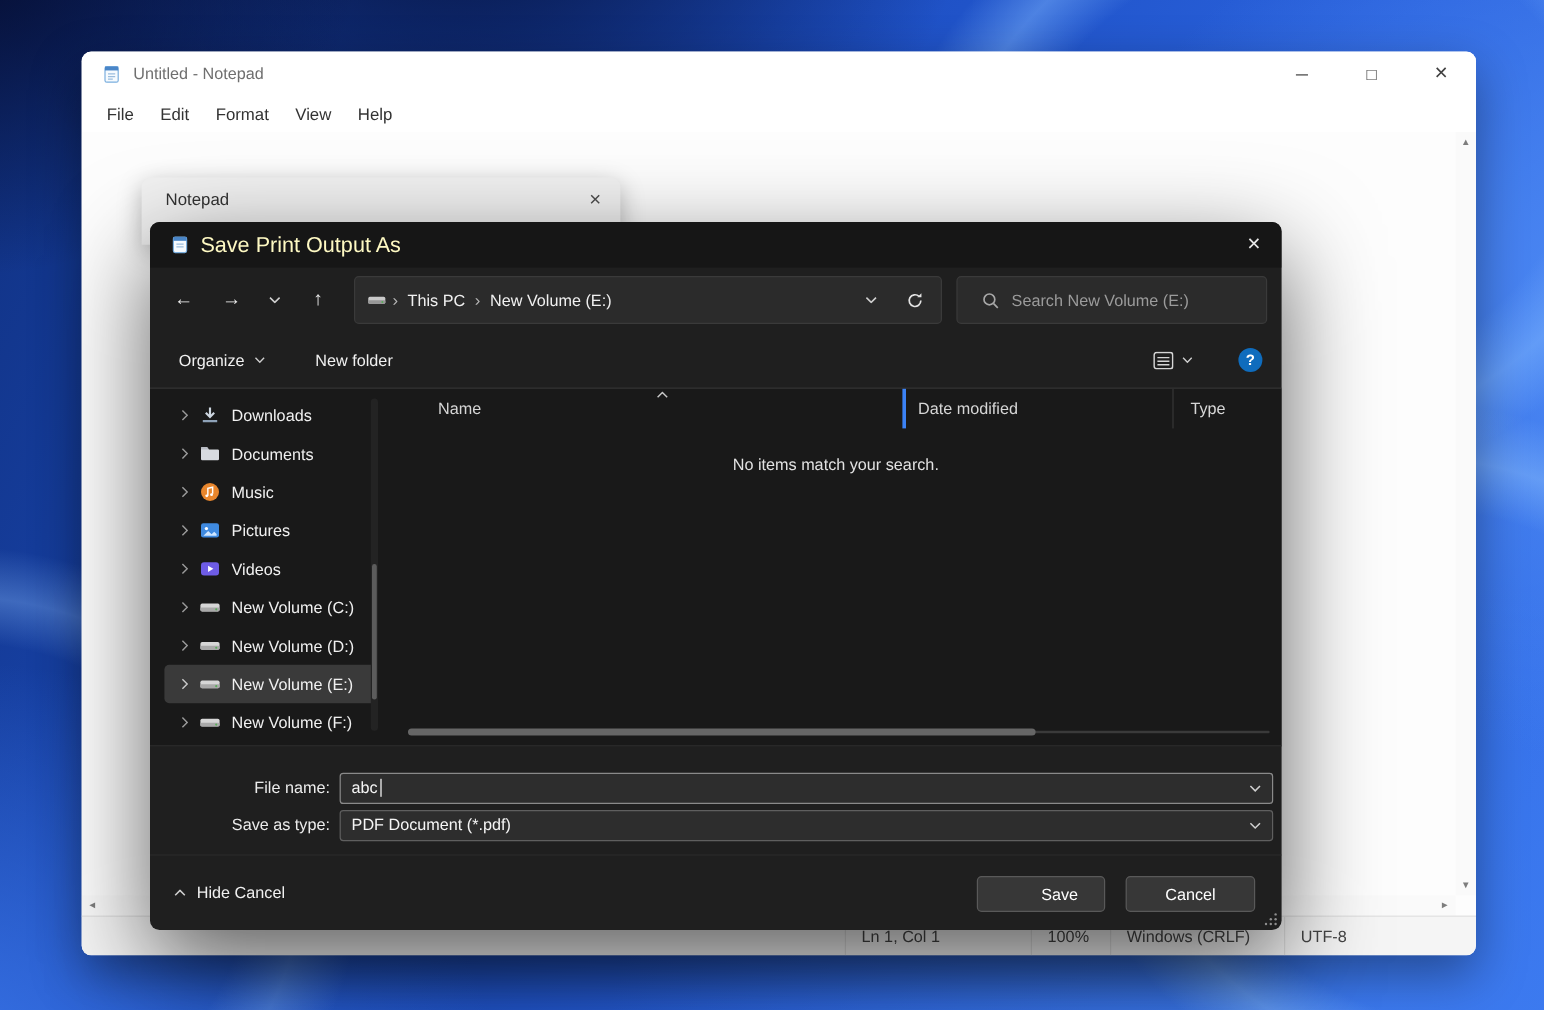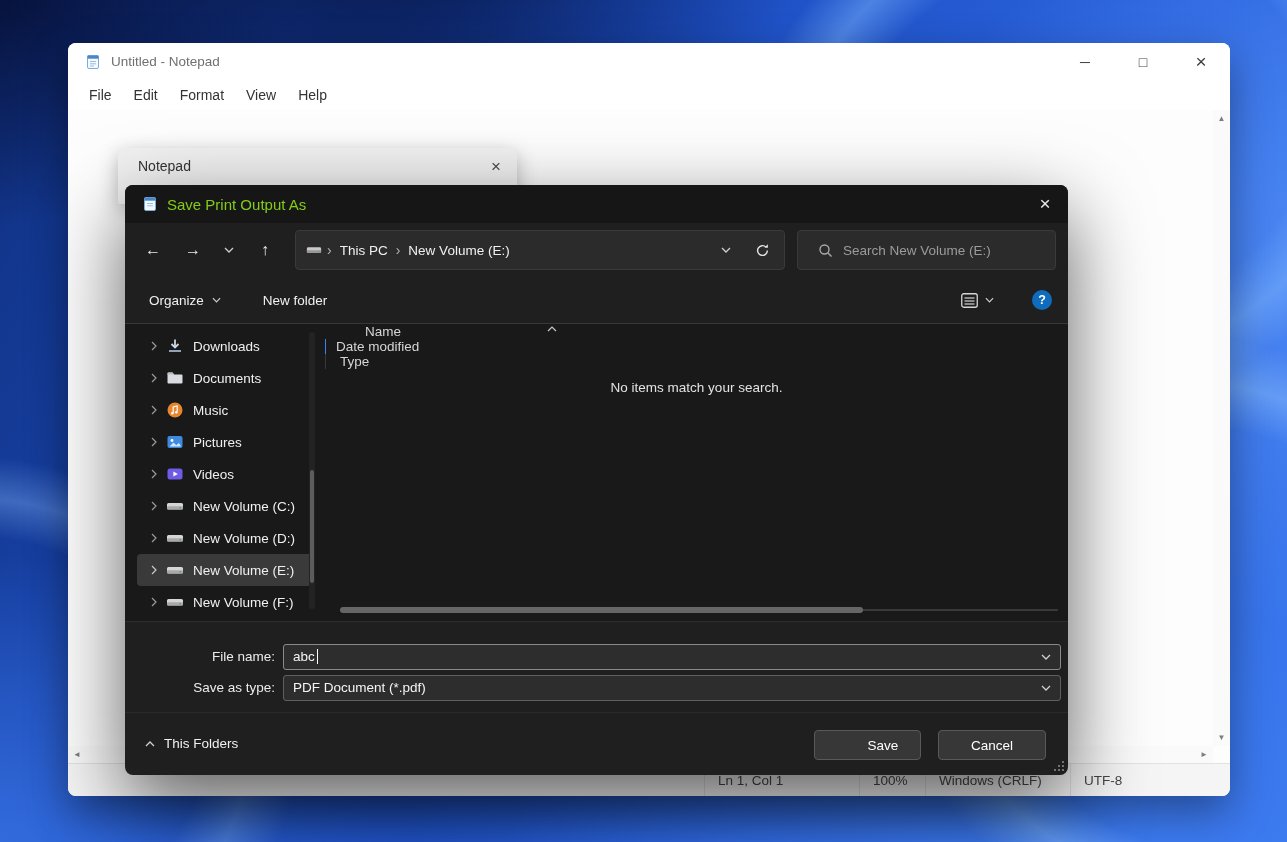--- a/index.html
+++ b/index.html
@@ -50,21 +50,21 @@
   .print-dialog{position:absolute;left:118px;top:148px;width:399px;height:56px;background:#f1f1f1;
     border-radius:8px 8px 0 0;box-shadow:0 6px 20px rgba(0,0,0,.28);
     display:flex;align-items:flex-start;padding:10px 16px 0 20px;font-size:14px;color:#333;}
   .pd-close{margin-left:auto;color:#4c4c4c;font-size:17px;line-height:1;}
 
   
   .save-dialog{position:absolute;left:125px;top:185px;width:943px;height:590px;background:#1f1f1f;
     border-radius:8px;box-shadow:0 28px 80px rgba(0,0,0,.62);color:#fff;font-size:13.5px;overflow:hidden;}
   .sd-titlebar{height:38px;display:flex;align-items:center;background:#161616;}
   .sd-title-icon{margin-left:17px;display:flex;}
-  .sd-title{margin-left:9px;font-size:15px;color:#84cc16;}
+  .sd-title{margin-left:9px;font-size:18px;color:#fef9c3;}
   .sd-close{margin-left:auto;width:46px;height:38px;display:flex;align-items:center;justify-content:center;
     font-size:19px;color:#eaeaea;}
   .sd-toolbar{height:54px;display:flex;align-items:center;padding:0 12px 0 8px;}
   .tb-btn{width:40px;height:36px;display:flex;align-items:center;justify-content:center;color:#eaeaea;
     font-size:16px;border-radius:4px;}
   .tb-btn.small{width:32px;}
   .addressbar{width:490px;height:40px;margin-left:10px;background:#2b2b2b;border:1px solid #3a3a3a;
     border-radius:4px;display:flex;align-items:center;padding:0 4px 0 10px;}
   .ab-ico{display:flex;margin-right:4px;}
   .crumb{padding:0 7px;color:#f0f0f0;white-space:nowrap;}
@@ -91,24 +91,24 @@
   .nav-item{height:32px;display:flex;align-items:center;padding-left:14px;margin:0 10px 0 12px;border-radius:4px;
     color:#f0f0f0;white-space:nowrap;overflow:hidden;}
   .nav-item.selected{background:#3a3a3a;}
   .nav-chev{display:flex;margin-right:9px;flex:0 0 auto;}
   .nav-ico{width:18px;height:18px;margin-right:9px;display:flex;flex:0 0 auto;}
   .nav-label{overflow:hidden;text-overflow:clip;}
   .nav-scroll-track{position:absolute;left:184px;top:8px;bottom:12px;width:6px;border-radius:3px;background:#232323;}
   .nav-scroll-thumb{position:absolute;left:1px;top:138px;width:4px;height:113px;border-radius:2px;background:#5c5c5c;}
 
   .sd-list{flex:1;position:relative;}
-  .list-headers{height:33px;display:flex;align-items:stretch;color:#d6d6d6;position:relative;flex-direction:column;}
+  .list-headers{height:33px;display:flex;align-items:stretch;color:#d6d6d6;position:relative;}
   .colh{display:flex;align-items:center;}
   .col-name{width:427px;padding-left:40px;}
-  .col-date{width:225px;padding-left:10px;border-left:1px solid #3b82f6;}
+  .col-date{width:225px;padding-left:10px;border-left:3px solid #3b82f6;}
   .col-type{flex:1;padding-left:14px;border-left:1px solid #383838;}
   .sort-caret{position:absolute;left:222px;top:2px;display:flex;}
   .empty-msg{position:absolute;top:56px;left:0;right:0;text-align:center;color:#e2e2e2;}
   .list-hscroll{position:absolute;left:15px;right:10px;bottom:8px;height:6px;}
   .lh-track{position:absolute;left:0;right:0;top:2px;height:2px;background:#3a3a3a;border-radius:1px;}
   .lh-thumb{position:absolute;left:0;top:0;width:523px;height:6px;background:#666;border-radius:3px;}
 
   .sd-fields{position:absolute;left:0;top:445px;right:0;height:82px;}
   .field-row{position:absolute;left:0;right:7px;height:39px;display:flex;align-items:center;}
   .row-filename{top:7px;}
@@ -465,21 +465,21 @@
           </span>
         </div>
       </div>
     </div>
 
     <div class="sd-footer">
       <span class="hide-folders">
         <svg width="10" height="6" viewBox="0 0 10 6">
             <path d="M1 5l4-4 4 4" fill="none" stroke="#cfcfcf" stroke-width="1.3"></path>
           </svg>
-        <span>This Folders</span>
+        <span>Hide Cancel</span>
       </span>
       <span class="btn btn-save">Save</span>
       <span class="btn btn-cancel">Cancel</span>
     </div>
 
     <span class="grip">
       <svg width="12" height="12" viewBox="0 0 12 12">
           <circle cx="10" cy="2" r="1" fill="#8f8f8f"></circle>
           <circle cx="10" cy="6" r="1" fill="#8f8f8f"></circle>
           <circle cx="6" cy="6" r="1" fill="#8f8f8f"></circle>

